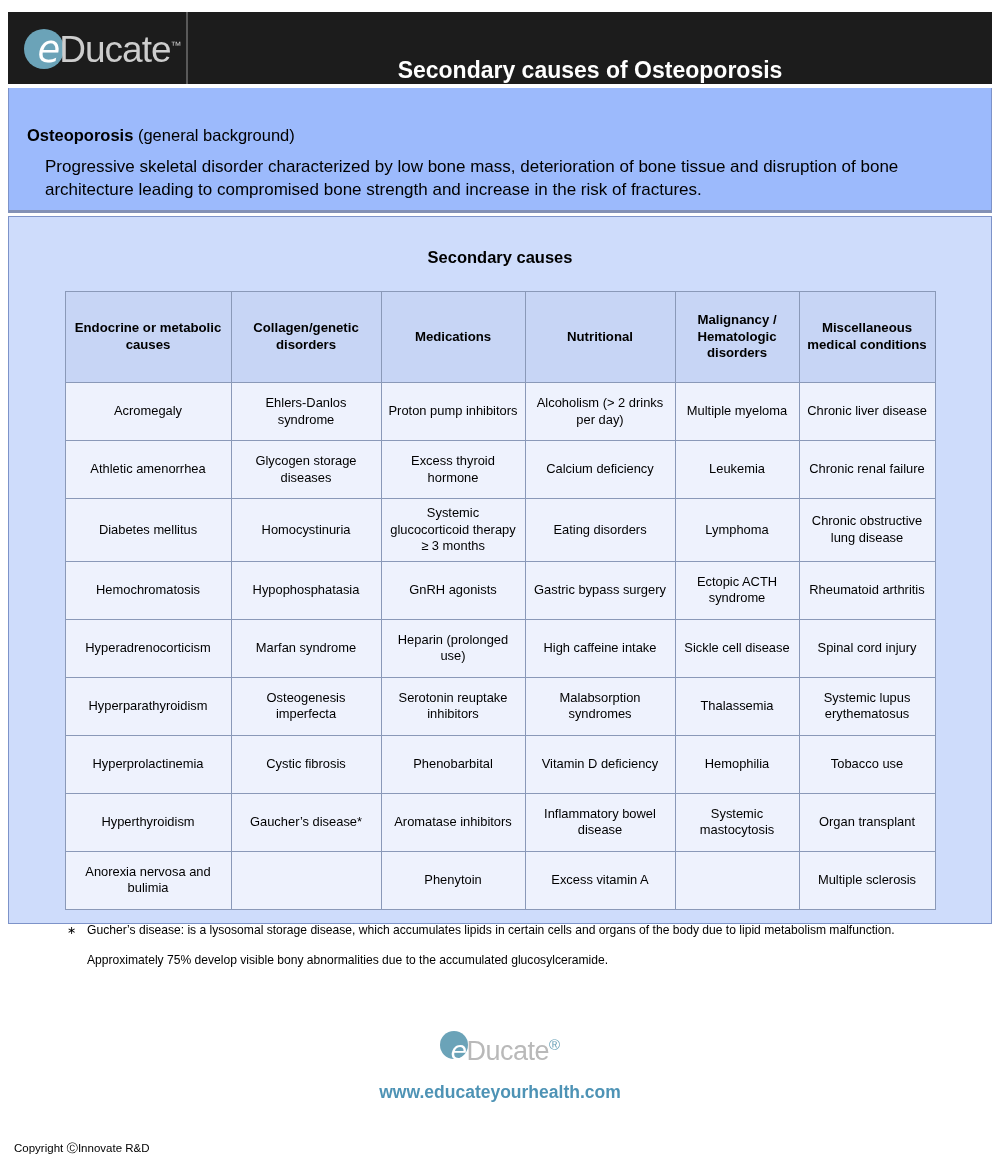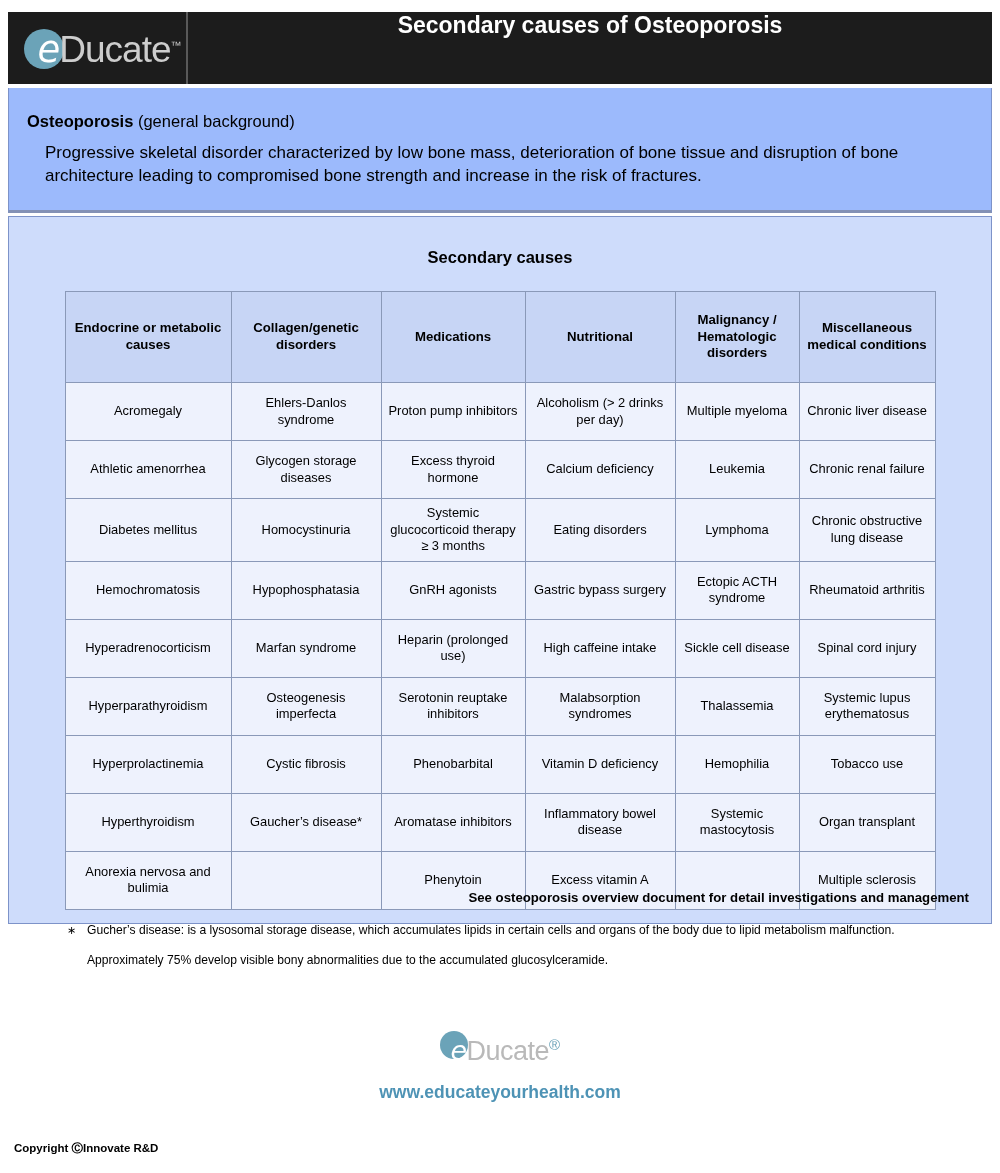--- a/index.html
+++ b/index.html
@@ -69,42 +69,42 @@
     color: #cdcdcd;
   }
   .logo-tm {
     color: #cdcdcd;
     font-size: 11px;
     vertical-align: super;
   }
   .header-title-cell {
     flex: 1;
     display: flex;
-    align-items: flex-start;
+    align-items: flex-end;
     justify-content: center;
   }
   .header-title {
     color: #ffffff;
     font-size: 23px;
     font-weight: bold;
   }
 
   
   .intro-panel {
     position: absolute;
     left: 8px;
     top: 88px;
     width: 984px;
     height: 125px;
     background: #9cbafc;
     border-left: 1px solid #7d93c9;
     border-right: 1px solid #7d93c9;
     border-bottom: 3px solid #8391b5;
     box-sizing: border-box;
-    padding: 24px 22px 0 18px;
+    padding: 38px 22px 0 18px;
   }
   .intro-heading {
     font-size: 16.5px;
     margin-bottom: 11px;
   }
   .intro-heading b { font-weight: bold; }
   .intro-body {
     font-size: 17px;
     line-height: 1.35;
     padding-left: 18px;
@@ -242,21 +242,21 @@
     color: #4e93b5;
     font-size: 17.5px;
     font-weight: bold;
   }
 
   .copyright {
     position: absolute;
     left: 14px;
     top: 1141px;
     font-size: 11.5px;
-    font-weight: bold;
+    font-weight: normal;
   }
 </style>
 </head>
 <body>
 
 <div class="header">
   <div class="logo-cell">
     <div class="logo">
       <span class="logo-circle"></span>
       <span class="logo-text"><span class="logo-e">e</span><span class="logo-ducate">Ducate</span><span class="logo-tm">™</span></span>
@@ -373,21 +373,20 @@
   </table>
 
   <div class="footnotes">
     <div class="footnote-row">
       <div class="footnote-marker">∗</div>
       <div class="footnote-text">Gucher’s disease: is a lysosomal storage disease, which accumulates lipids in certain cells and organs of the body due to lipid metabolism malfunction.</div>
     </div>
     <div class="footnote-second">Approximately 75% develop visible bony abnormalities due to the accumulated glucosylceramide.</div>
   </div>
 
-  <div class="see-also">See osteoporosis overview document for detail investigations and management</div>
 </div>
 
 <div class="brand-block">
   <div class="brand-logo">
     <span class="brand-circle"></span>
     <span class="brand-text"><span class="brand-e">e</span><span class="brand-ducate">Ducate</span><span class="brand-reg">®</span></span>
   </div>
   <div class="brand-url">www.educateyourhealth.com</div>
 </div>
 

